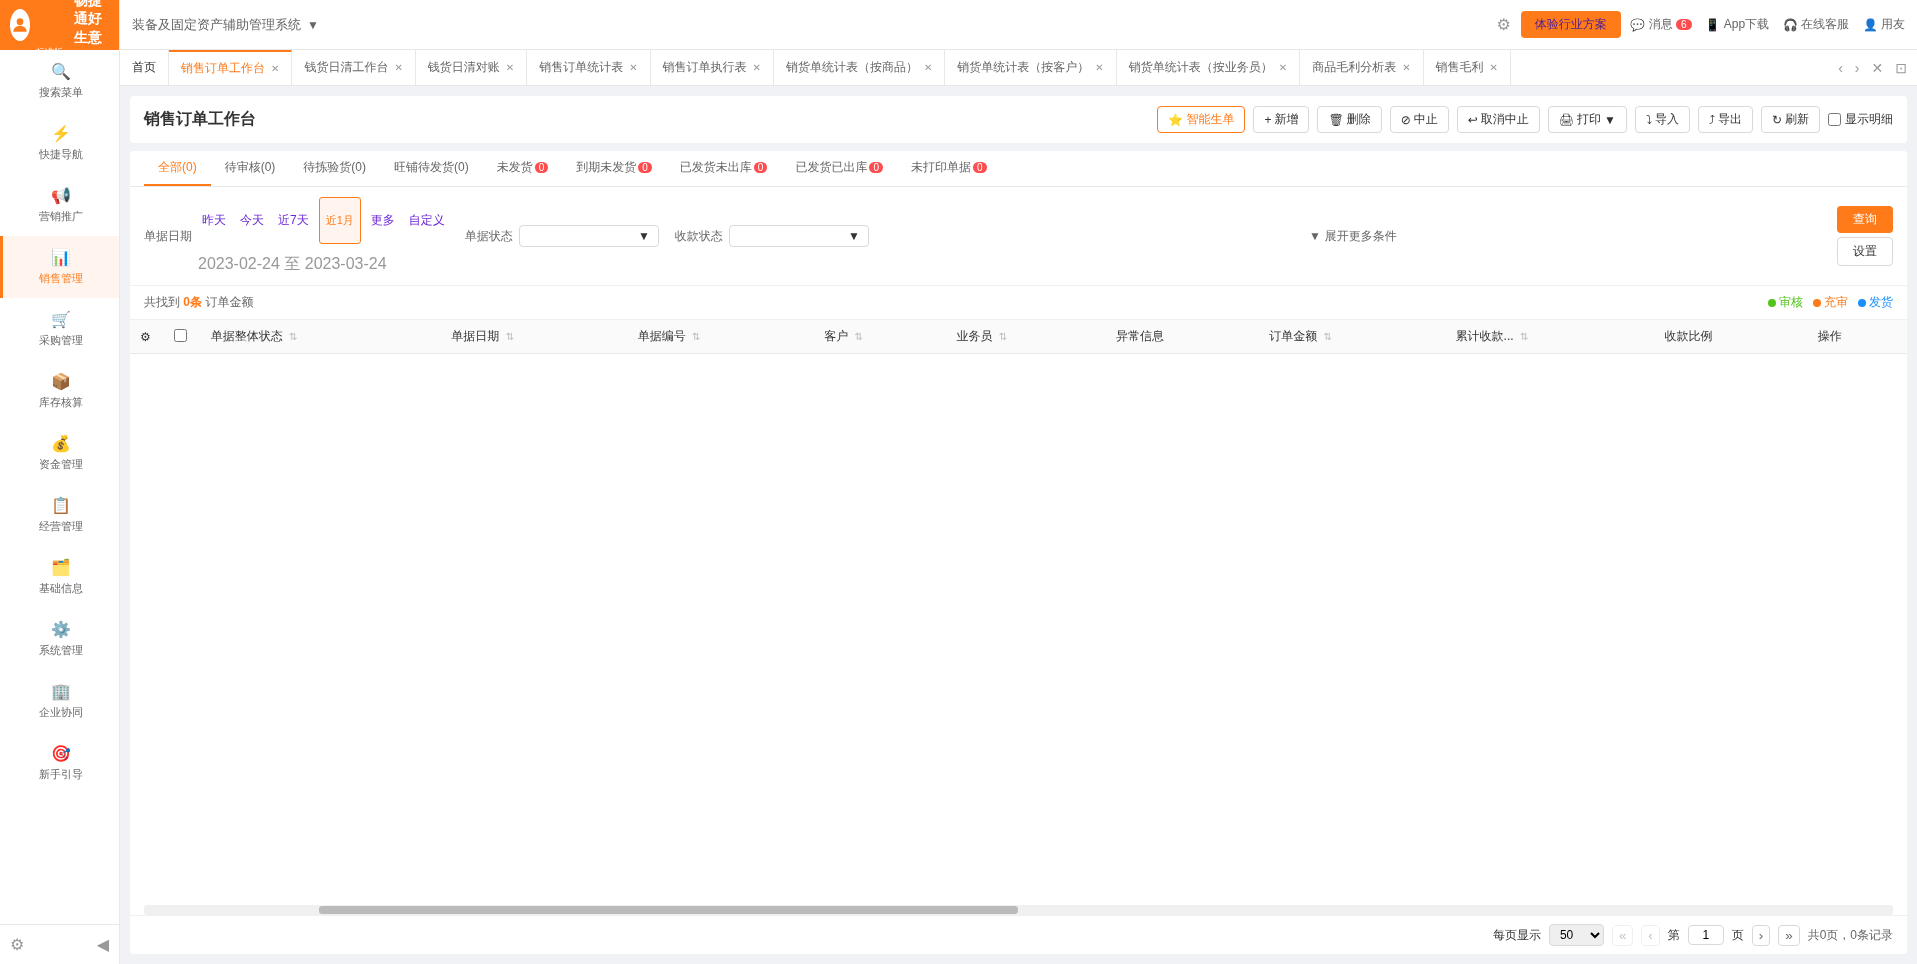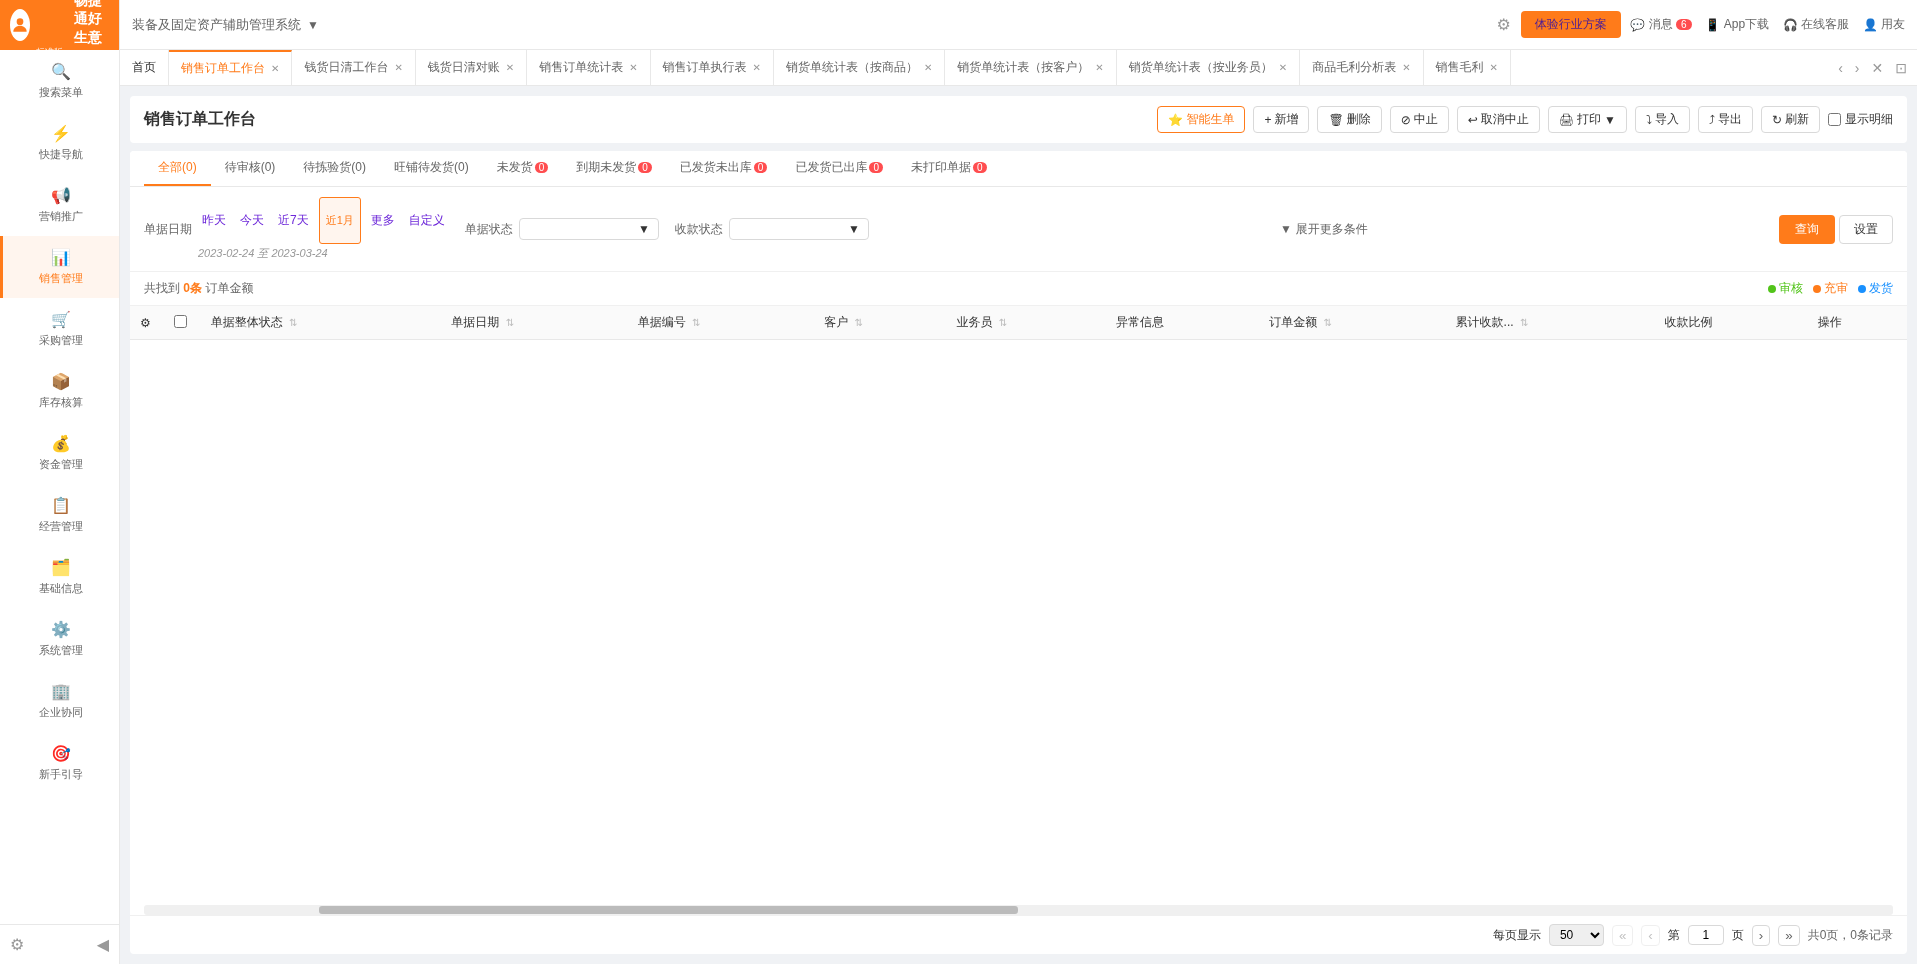--- a/index.html
+++ b/index.html
@@ -59,21 +59,21 @@
     .filter-tab .count-badge { background: #ff4d4f; color: #fff; border-radius: 10px; padding: 0 4px; font-size: 10px; margin-left: 2px; }
 
     
     .main-panel { flex: 1; background: #fff; border-radius: 4px; display: flex; flex-direction: column; overflow: hidden; }
     .filter-section { padding: 10px 14px; border-bottom: 1px solid #f0f0f0; display: flex; align-items: center; gap: 16px; flex-wrap: wrap; }
     .filter-item { display: flex; align-items: center; gap: 6px; font-size: 12px; }
     .filter-label { color: #666; white-space: nowrap; }
     .date-options { display: flex; align-items: center; gap: 6px; }
     .date-opt { cursor: pointer; color: #6d28d9; padding: 2px 4px; }
     .date-opt.active { color: #ff7b1a; background: #fff5ee; border-radius: 3px; border: 1px solid #ff7b1a; padding: 15px 6px; font-size: 11px; }
-    .date-range { color: #999; font-size: 11px; margin-top: 2px; font-style: italic; }
+    .date-range { color: #999; font-size: 16px; margin-top: 10px; }
     .filter-select { display: flex; align-items: center; border: 1px solid #d9d9d9; border-radius: 4px; padding: 3px 8px; min-width: 140px; cursor: pointer; gap: 4px; }
     .filter-select-text { flex: 1; color: #999; }
     .expand-btn { display: flex; align-items: center; gap: 4px; color: #666; cursor: pointer; font-size: 12px; margin-left: auto; }
     .search-btn { background: #ff7b1a; color: #fff; border: none; padding: 5px 16px; border-radius: 4px; cursor: pointer; font-size: 12px; }
     .set-btn { background: #fff; color: #333; border: 1px solid #d9d9d9; padding: 5px 14px; border-radius: 4px; cursor: pointer; font-size: 12px; }
 
     
     .table-toolbar { padding: 8px 14px; display: flex; align-items: center; justify-content: space-between; font-size: 12px; border-bottom: 1px solid #f0f0f0; }
     .result-info { color: #666; }
     .result-info em { color: #ff7b1a; font-style: normal; font-weight: bold; }
@@ -360,21 +360,21 @@
           <span class="filter-label">收款状态</span>
           <div class="filter-select">
             <span class="filter-select-text"></span>
             <span>▼</span>
           </div>
         </div>
         <div class="expand-btn">
           <span>▼</span>
           <span>展开更多条件</span>
         </div>
-        <div style="display:flex;flex-direction:row;gap:4px;margin-left:auto;">
+        <div style="display:flex;flex-direction:column;gap:4px;margin-left:auto;">
           <button class="search-btn">查询</button>
           <button class="set-btn">设置</button>
         </div>
       </div>
 
       <div class="table-toolbar">
         <div class="result-info">
           <span>共找到</span>
           <em>0条</em>
           <span>订单金额</span>

